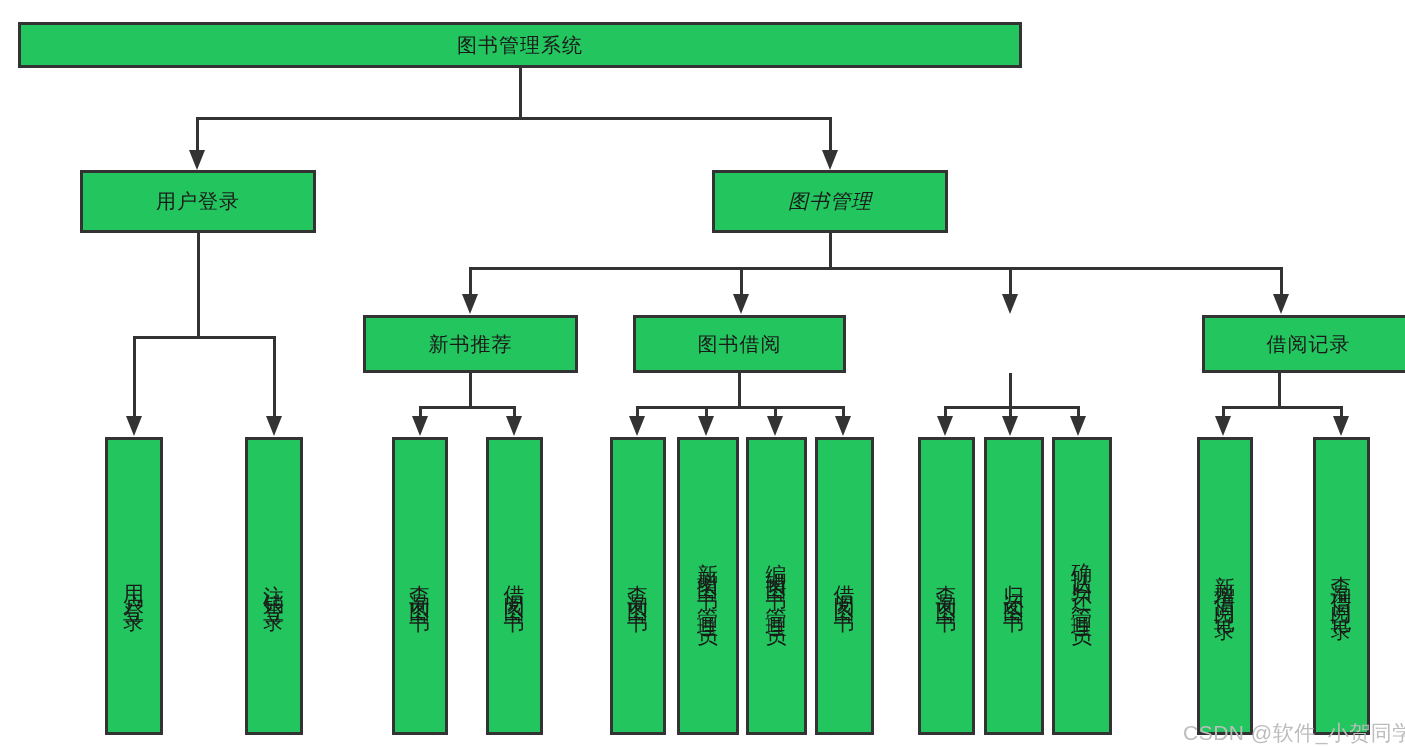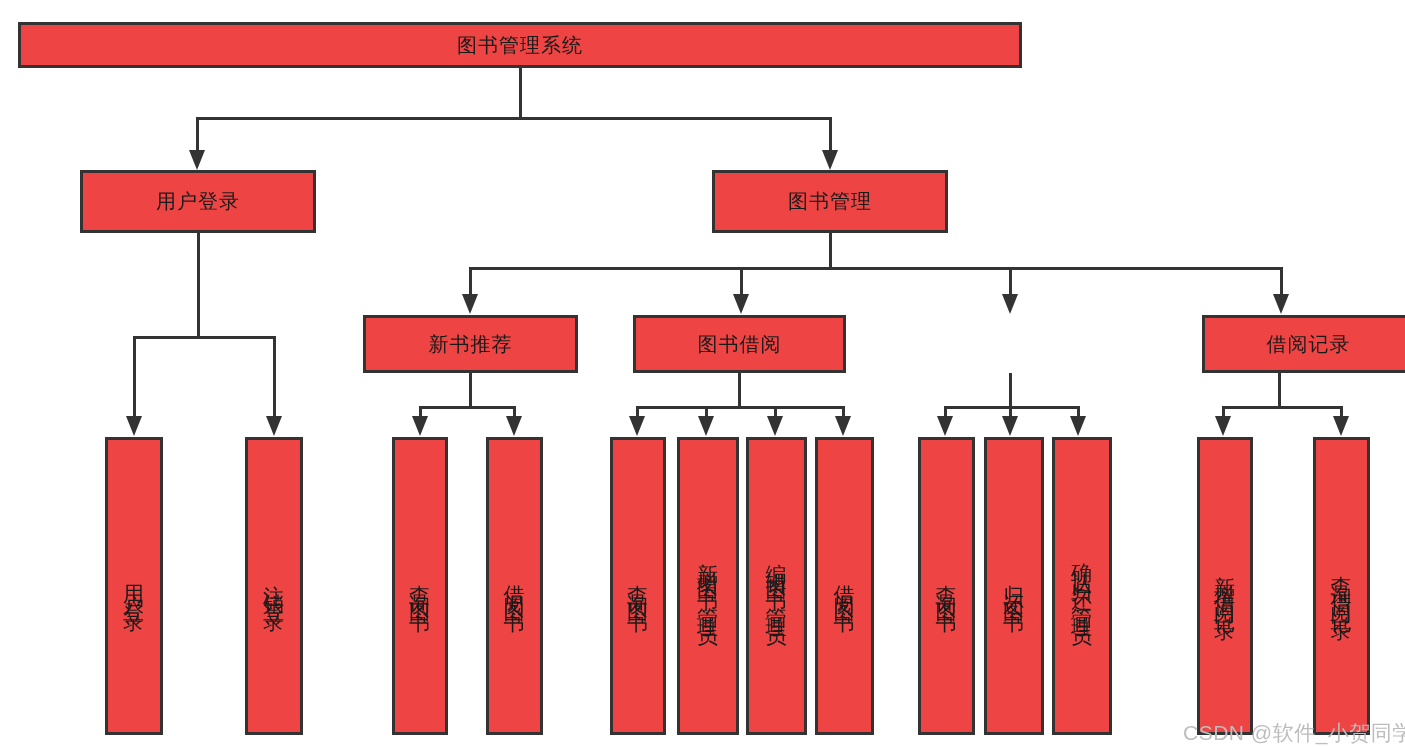--- a/index.html
+++ b/index.html
@@ -10,21 +10,21 @@
     position: relative;
     width: 1405px;
     height: 747px;
     background: var(--bg, #ffffff);
     overflow: hidden;
   }
 
   .node {
     position: absolute;
     border: 3px solid var(--line, #333333);
-    background: #ef4444;
+    background: #22c55e;
     color: var(--text, #1a1a1a);
     display: flex;
     align-items: center;
     justify-content: center;
     text-align: center;
   }
 
   .node.h { font-size: 20px; letter-spacing: 1px; }
 
   .node.leaf { font-size: 21px; }
@@ -117,21 +117,21 @@
       <div class="arrowhead" style="left: 937px; top: 416px;"></div>
       <div class="arrowhead" style="left: 1002px; top: 416px;"></div>
       <div class="arrowhead" style="left: 1070px; top: 416px;"></div>
       <div class="arrowhead" style="left: 1215px; top: 416px;"></div>
       <div class="arrowhead" style="left: 1333px; top: 416px;"></div>
     </div>
 
   <div class="node h" style="left:18px; top:22px; width:1004px; height:46px;">图书管理系统</div>
 
   <div class="node h" style="left:80px; top:170px; width:236px; height:63px;">用户登录</div>
-  <div class="node h" style="left:712px; top:170px; width:236px; height:63px;">图书管理</div>
+  <div class="node h" style="left:712px; top:170px; width:236px; height:63px;font-style:italic;">图书管理</div>
 
   <div class="node h" style="left:633px; top:315px; width:213px; height:58px;">图书借阅</div>
   <div class="node h" style="left:363px; top:315px; width:215px; height:58px;">新书推荐</div>
   <div class="node h" style="left:1202px; top:315px; width:213px; height:58px;">借阅记录</div>
 
   <div class="node leaf" style="left:105px; top:437px; width:58px; height:298px;">
     <span class="vtext">用户登录</span>
   </div>
   <div class="node leaf" style="left:245px; top:437px; width:58px; height:298px;">
     <span class="vtext">注销登录</span>

